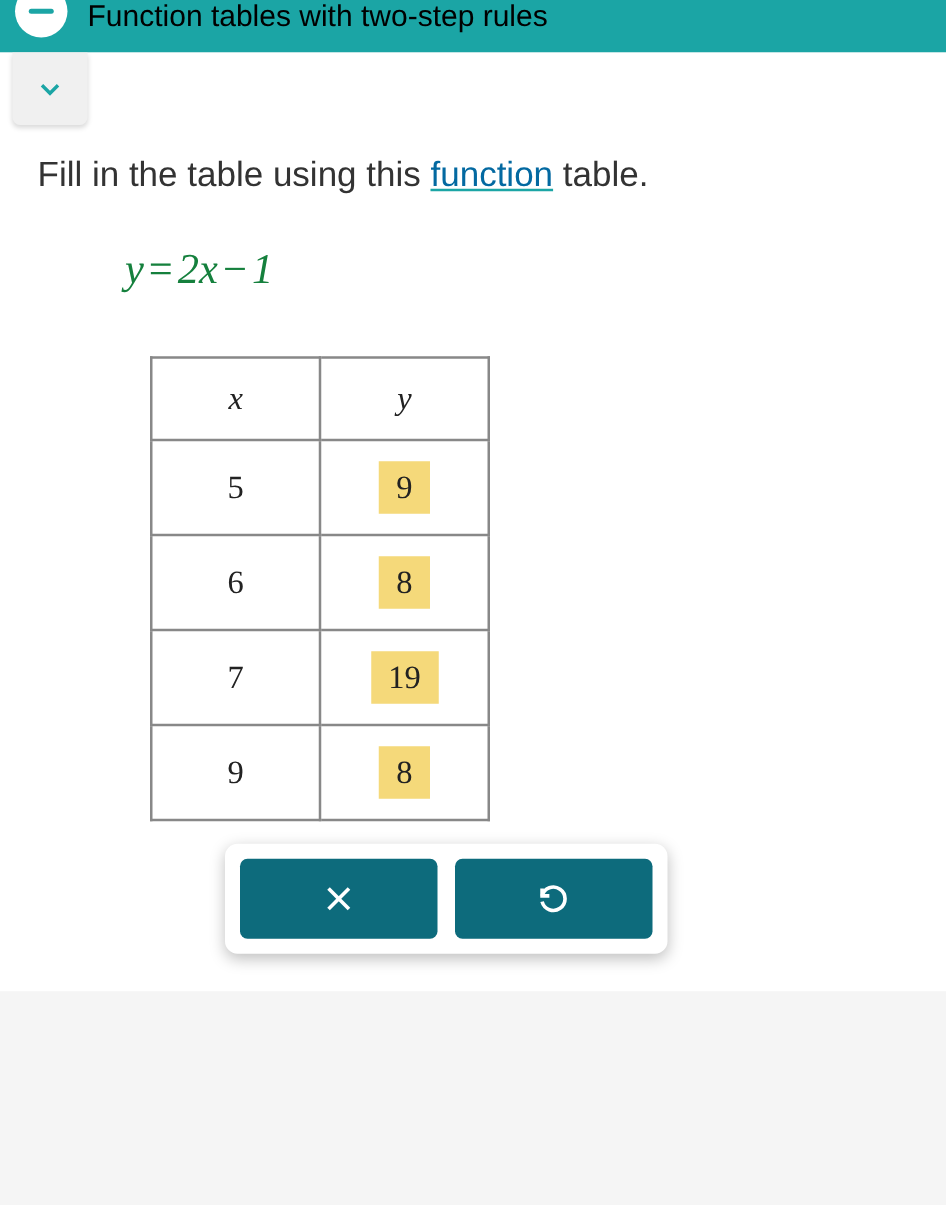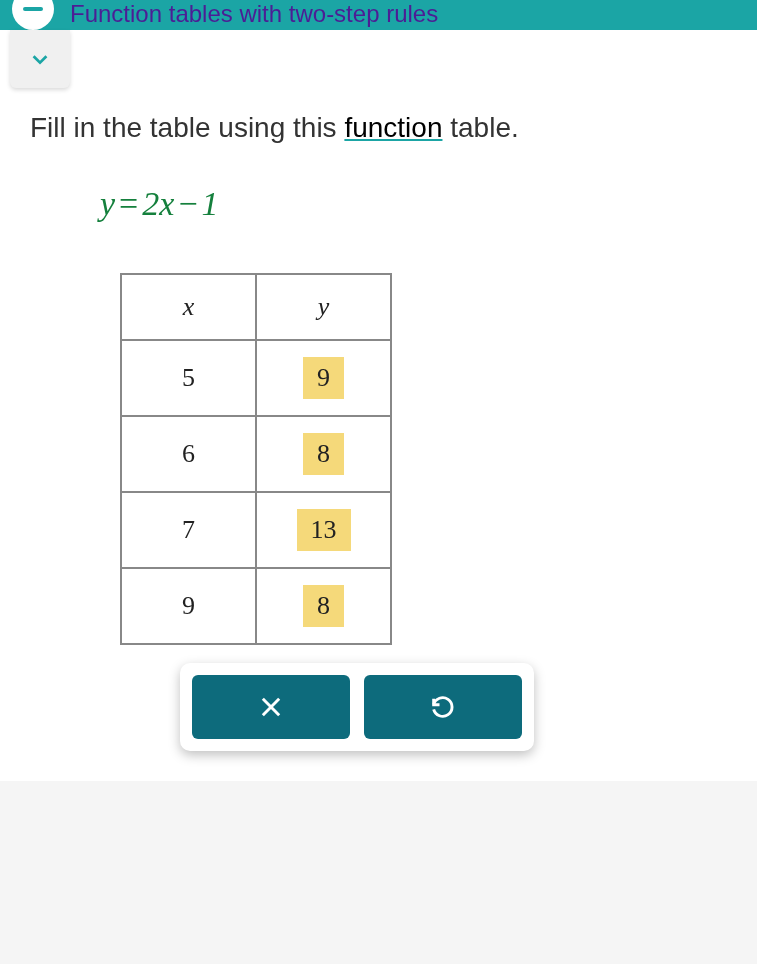--- a/index.html
+++ b/index.html
@@ -9,22 +9,22 @@
     }
     body {
       width: 757px;
       height: 964px;
       font-family: Arial, sans-serif;
       background: #f5f5f5;
       overflow: hidden;
     }
     .header {
       background: #1ba5a5;
-      color: #4c1d95;
-      padding: 0 20px 2px 70px;
+      color: #000000;
+      padding: 0 20px 14px 70px;
       font-size: 24px;
       font-weight: 500;
       position: relative;
     }
     .header-badge {
       position: absolute;
       left: 12px;
       top: -12px;
       width: 42px;
       height: 42px;
@@ -66,21 +66,21 @@
       fill: none;
     }
     .instruction {
       padding-top: 78px;
       font-size: 28px;
       color: #333;
       margin-bottom: 38px;
       line-height: 1.4;
     }
     .function-link {
-      color: #000000;
+      color: #0369a1;
       text-decoration: underline;
       text-decoration-color: #1ba5a5;
     }
     .equation {
       font-size: 34px;
       font-style: italic;
       font-family: 'Times New Roman', serif;
       color: #15803d;
       margin-left: 70px;
       margin-bottom: 50px;
@@ -185,21 +185,21 @@
         <tr>
           <td>5</td>
           <td><span class="answer-box">9</span></td>
         </tr>
         <tr>
           <td>6</td>
           <td><span class="answer-box">8</span></td>
         </tr>
         <tr>
           <td>7</td>
-          <td><span class="answer-box">13</span></td>
+          <td><span class="answer-box">19</span></td>
         </tr>
         <tr>
           <td>9</td>
           <td><span class="answer-box">8</span></td>
         </tr>
       </tbody>
     </table>
   </div>
 
   <div class="button-panel">

